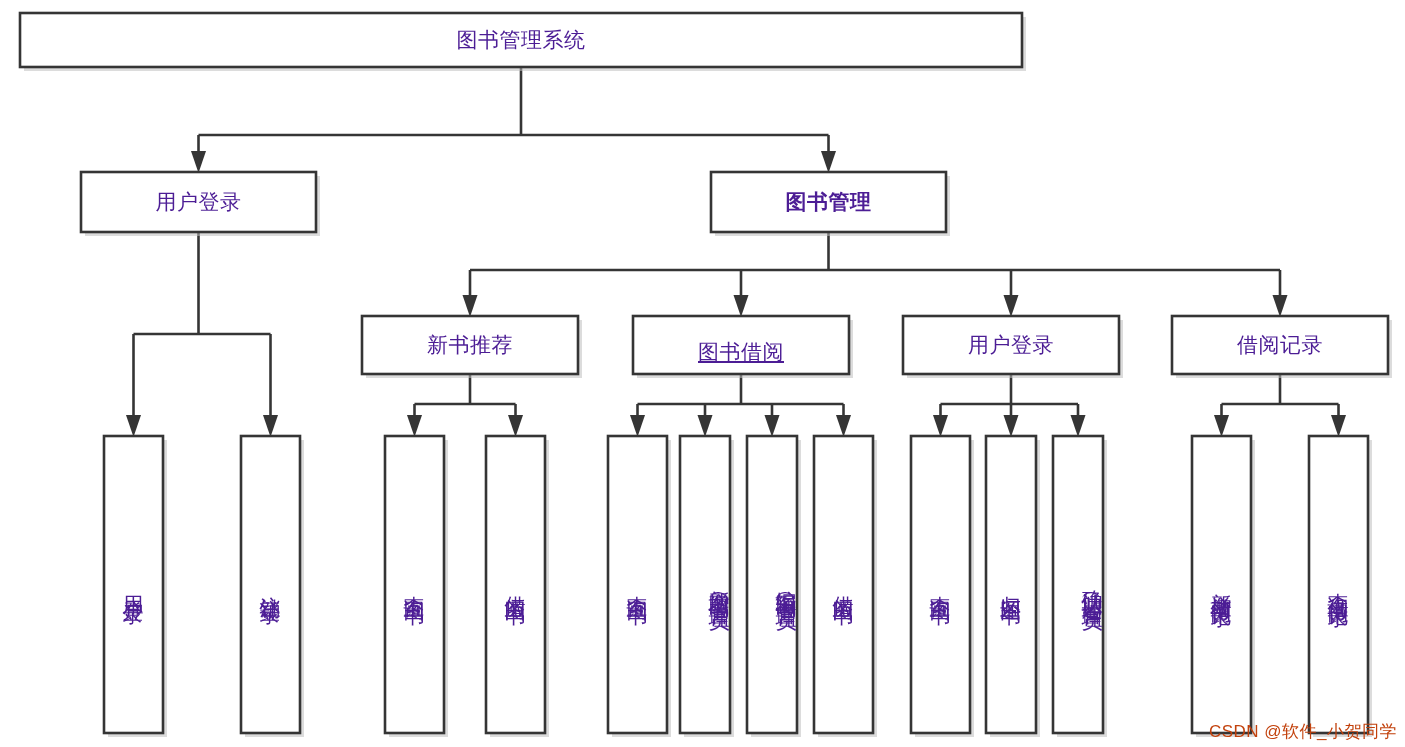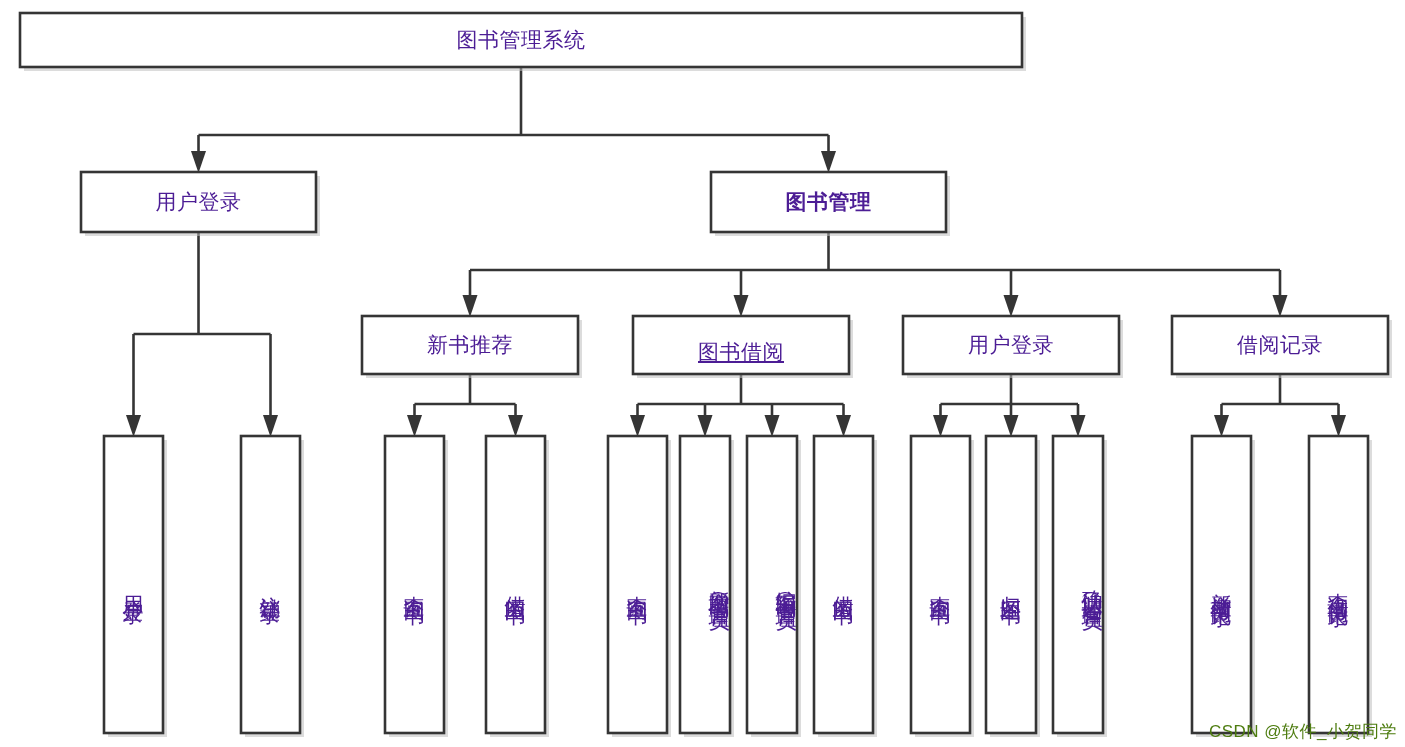--- a/index.html
+++ b/index.html
@@ -70,21 +70,21 @@
     letter-spacing: 3px;
     line-height: 1;
   }
   .node-label.vertical.centered {
     align-items: center;
   }
   .watermark {
     position: absolute;
     right: 8px;
     bottom: 4px;
-    color: #4d7c0f;
+    color: #c2410c;
     font-size: 17px;
     letter-spacing: 0.5px;
     white-space: nowrap;
     text-align: center;
   }
 </style>
 </head>
 <body>
 
 <div id="diagram-root">

